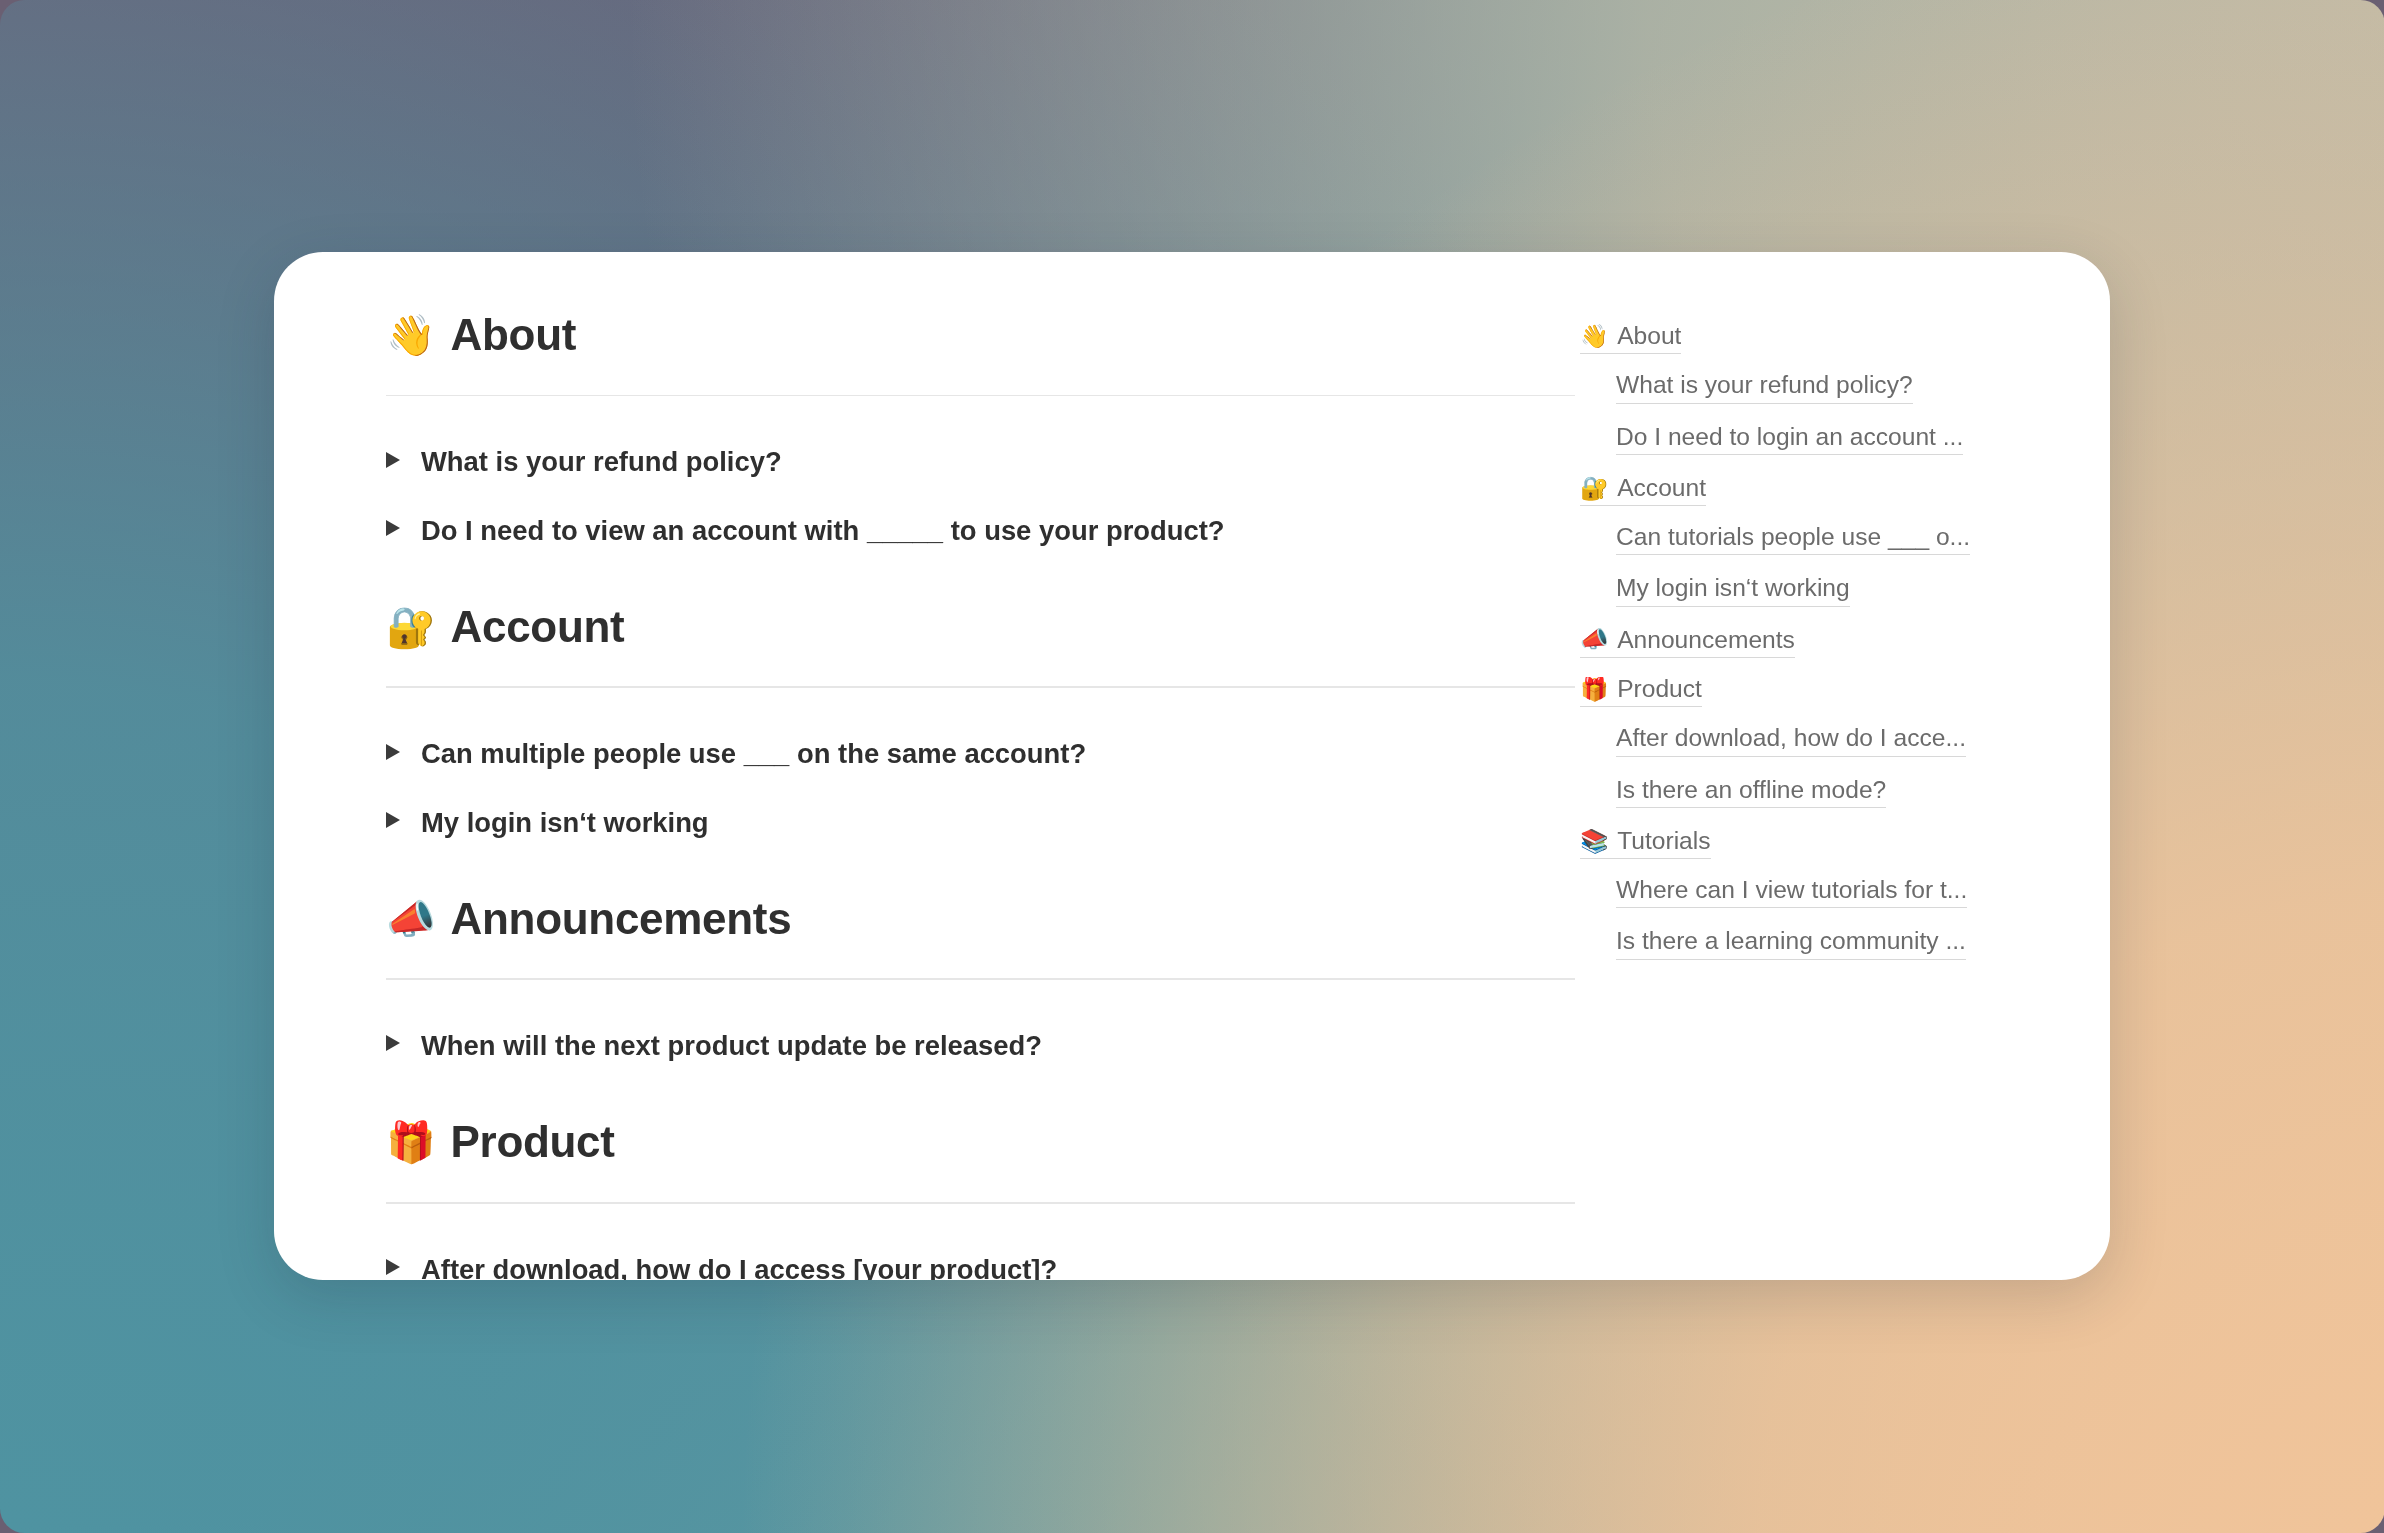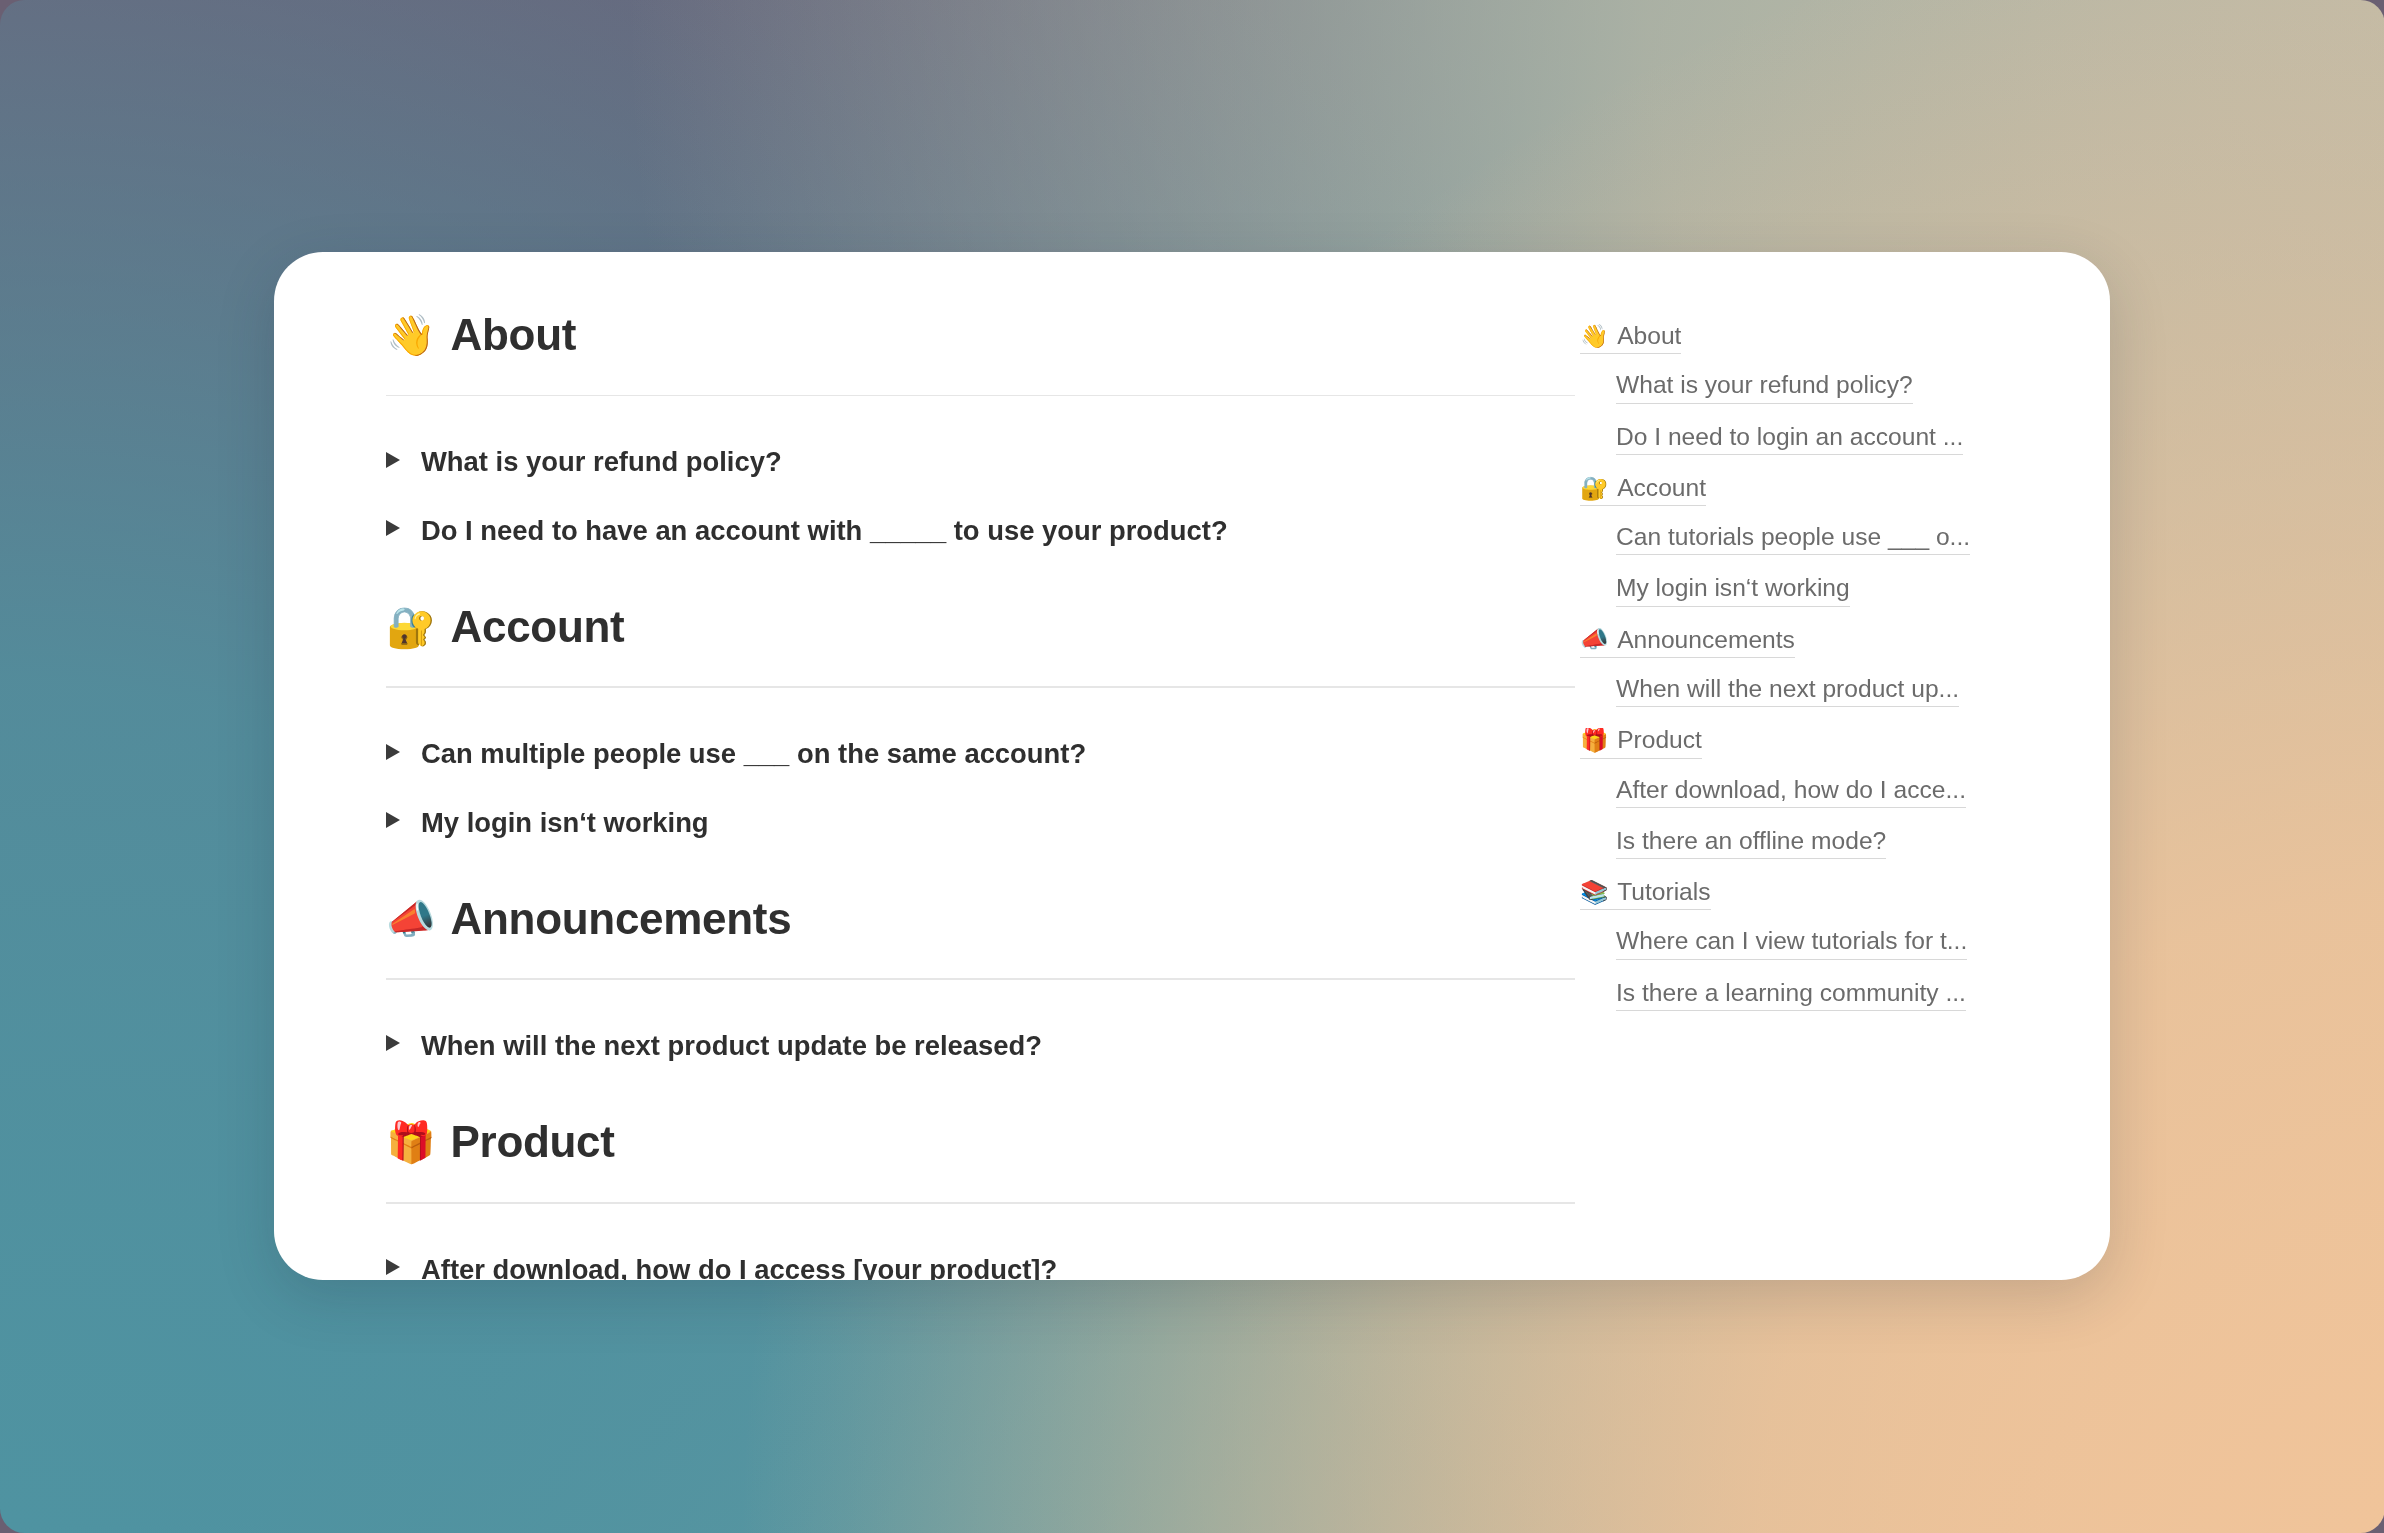--- a/index.html
+++ b/index.html
@@ -169,21 +169,21 @@
             <span>About</span>
           </div>
           <div class="section-divider"></div>
           <div class="faq-list">
             <div class="faq-row">
               <span class="faq-caret"></span>
               <span class="faq-question">What is your refund policy?</span>
             </div>
             <div class="faq-row">
               <span class="faq-caret"></span>
-              <span class="faq-question">Do I need to have an account with _____ to use your product?</span>
+              <span class="faq-question">Do I need to view an account with _____ to use your product?</span>
             </div>
           </div>
         </div>
         <div class="section-block">
           <div class="section-heading">
             <span class="emoji">🔐</span>
             <span>Account</span>
           </div>
           <div class="section-divider"></div>
           <div class="faq-list">
@@ -235,21 +235,20 @@
         <div class="toc-entry"><a class="toc-section">
             <span class="emoji">🔐</span>
             <span>Account</span>
           </a></div>
         <div class="toc-entry"><a class="toc-child">Can tutorials people use ___ o...</a></div>
         <div class="toc-entry"><a class="toc-child">My login isn‘t working</a></div>
         <div class="toc-entry"><a class="toc-section">
             <span class="emoji">📣</span>
             <span>Announcements</span>
           </a></div>
-        <div class="toc-entry"><a class="toc-child">When will the next product up...</a></div>
         <div class="toc-entry"><a class="toc-section">
             <span class="emoji">🎁</span>
             <span>Product</span>
           </a></div>
         <div class="toc-entry"><a class="toc-child">After download, how do I acce...</a></div>
         <div class="toc-entry"><a class="toc-child">Is there an offline mode?</a></div>
         <div class="toc-entry"><a class="toc-section">
             <span class="emoji">📚</span>
             <span>Tutorials</span>
           </a></div>

